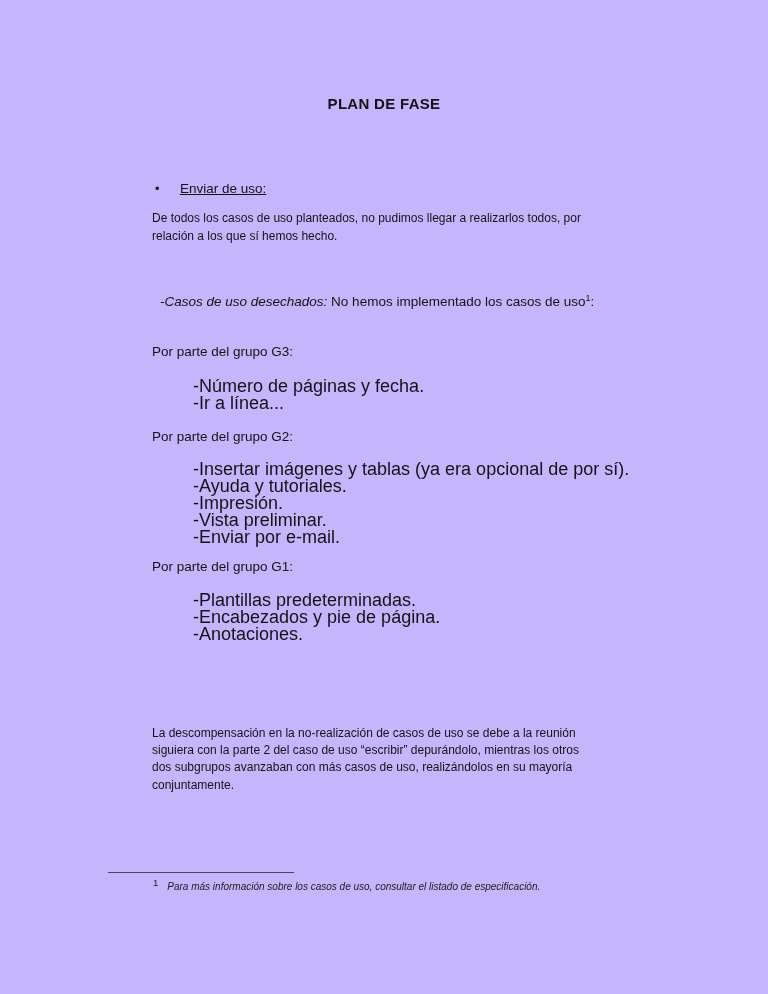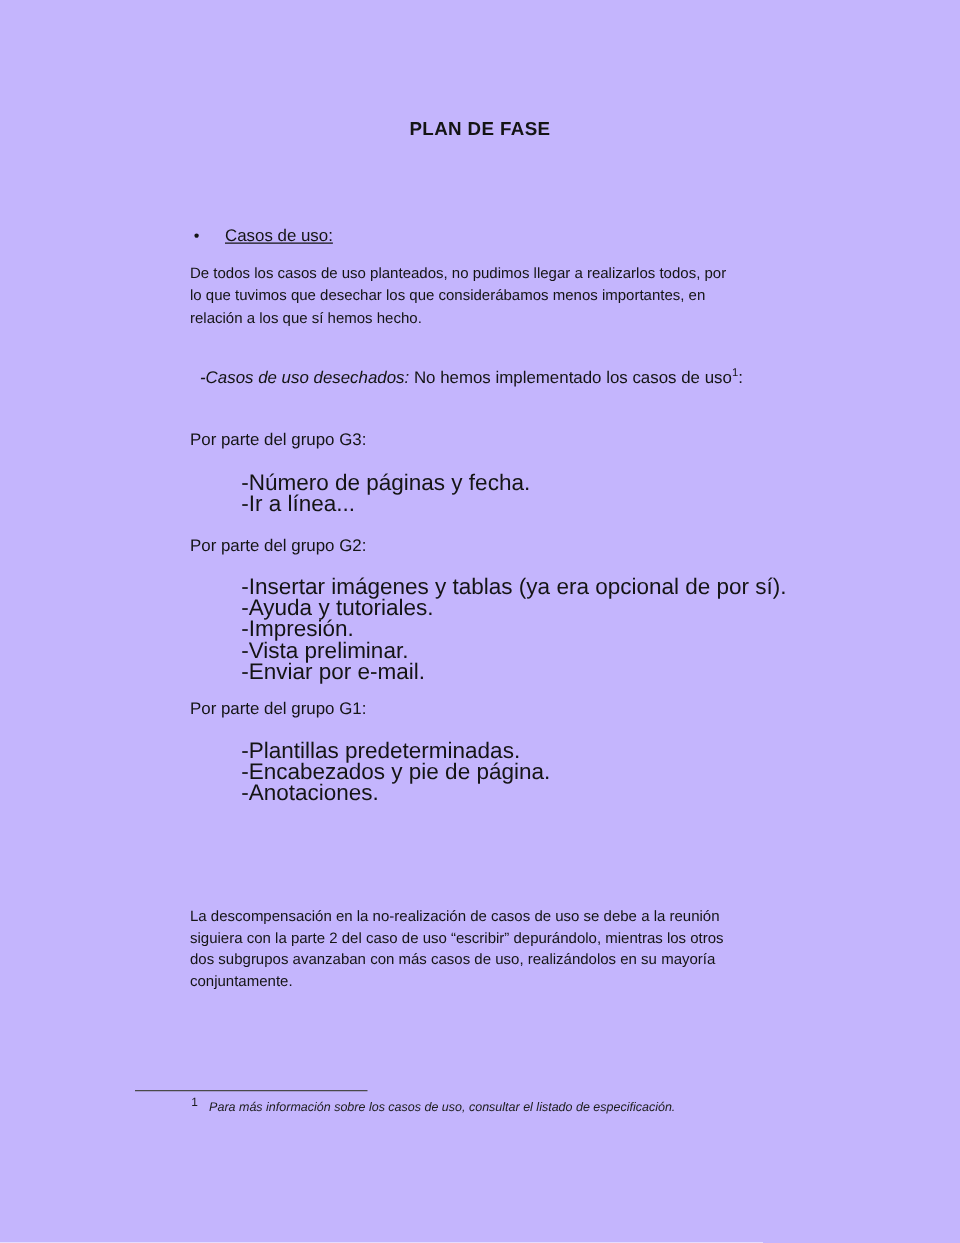--- a/index.html
+++ b/index.html
@@ -108,26 +108,25 @@
   .footnote .fn-text { font-style: italic; }
 </style>
 </head>
 <body>
 
 <div class="page">
 
   <div class="doc-title">PLAN DE FASE</div>
 
   <div class="bullet-line">
-    <span class="bullet-glyph">•</span><span class="bullet-text">Casos de uso:</span>
+    <span class="bullet-glyph">•</span><span class="bullet-text">Enviar de uso:</span>
   </div>
 
   <div class="para para1">
     <div>De todos los casos de uso planteados, no pudimos llegar a realizarlos todos, por</div>
-    <div>lo que tuvimos que desechar los que considerábamos menos importantes, en</div>
     <div>relación a los que sí hemos hecho.</div>
   </div>
 
   <div class="discarded-line">
     <span class="italic">-Casos de uso desechados:</span><span> No hemos implementado los casos de uso</span><span class="fn-ref">1</span><span>:</span>
   </div>
 
   <div class="group-label g3-label">Por parte del grupo G3:</div>
   <div class="group-items g3-items">
     <div>-Número de páginas y fecha.</div>

